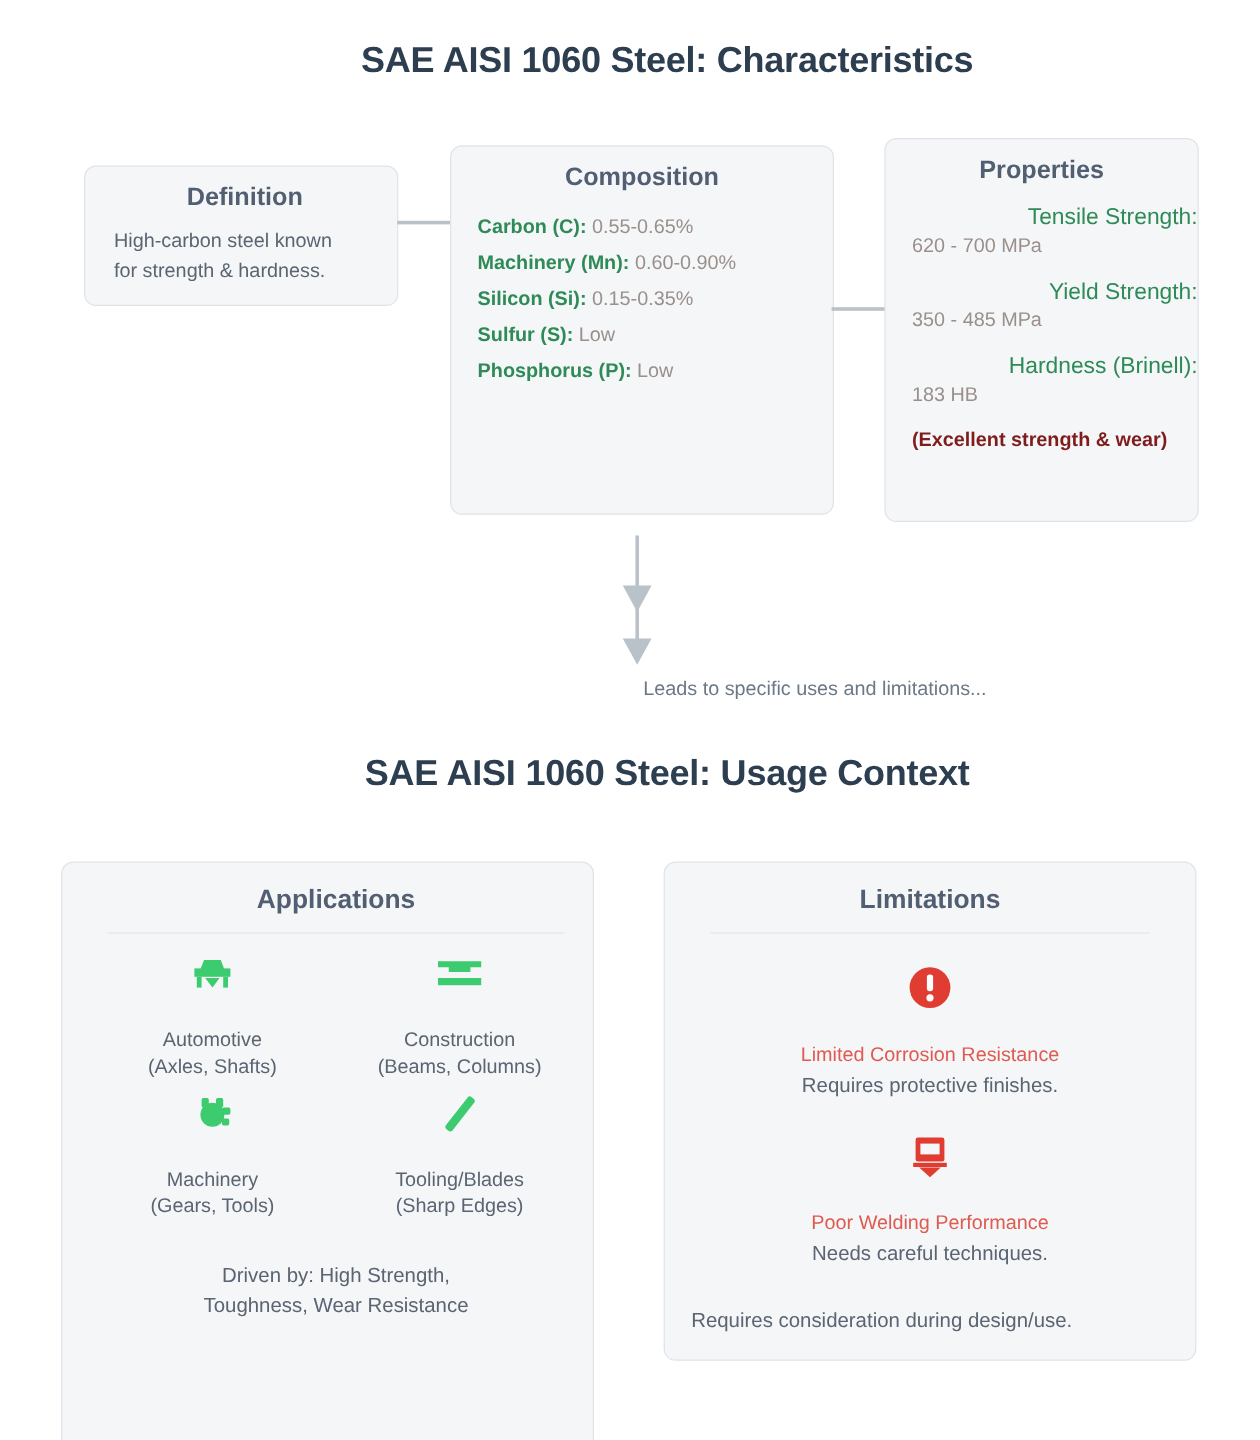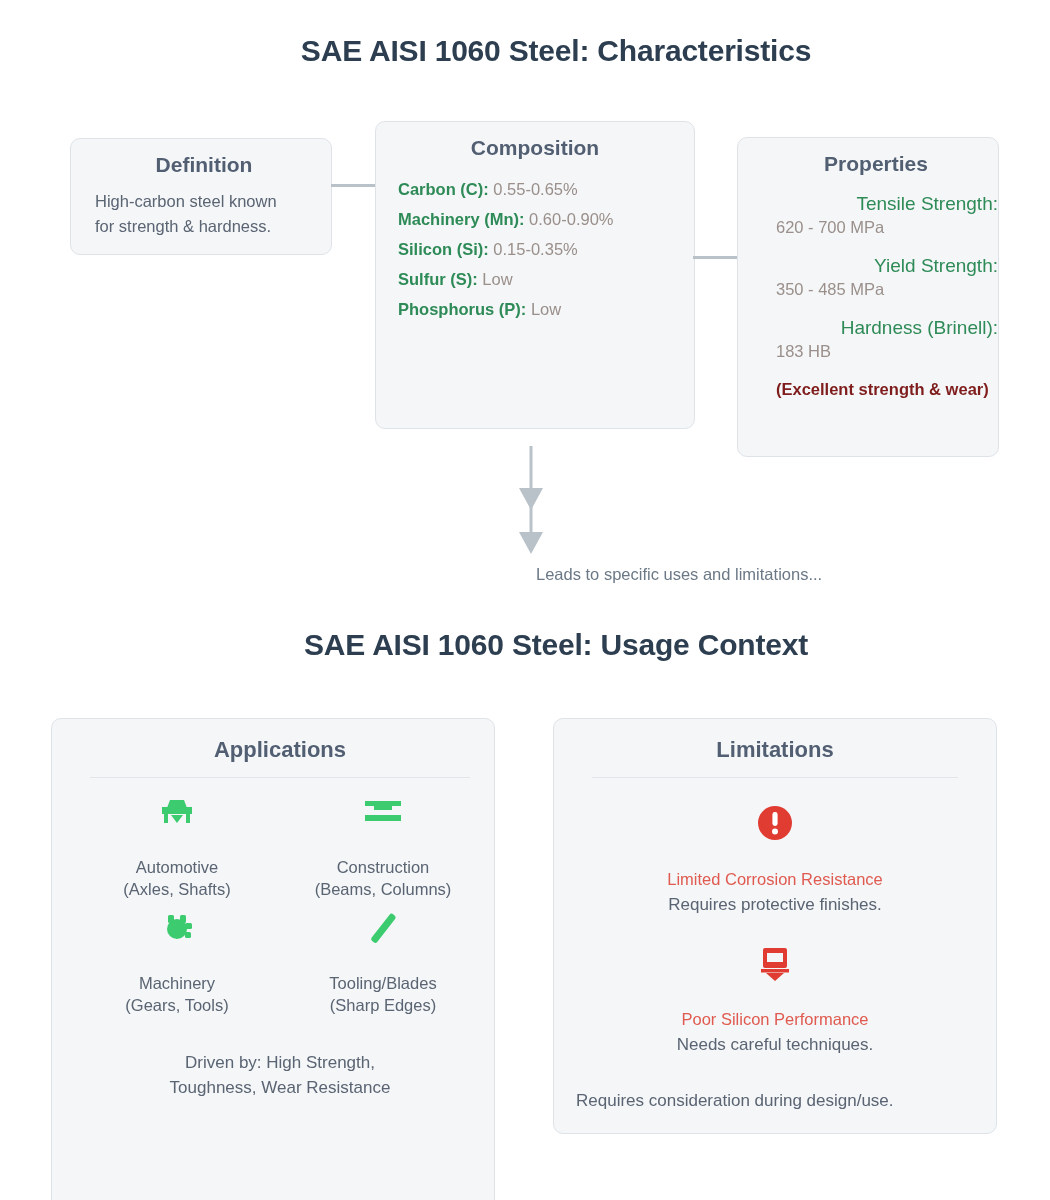--- a/index.html
+++ b/index.html
@@ -73,24 +73,24 @@
     left: 375px;
     top: 121px;
     width: 320px;
     height: 308px;
     padding: 14px 22px 0 22px;
   }
   #card-composition .card-title { margin-bottom: 14px; }
 
   #card-properties {
     left: 737px;
-    top: 137px;
+    top: 115px;
     width: 262px;
     height: 320px;
-    padding: 14px 0 0 16px;
+    padding: 14px 0 0 0;
   }
   #card-properties .card-title { margin-bottom: 16px; }
   #card-properties .prop-list { padding: 0 0 0 22px; }
 
   .kv-row {
     font-size: 16.5px;
     line-height: 30px;
     white-space: nowrap;
   }
   .kv-key {
@@ -363,20 +363,20 @@
         </div>
         <div class="lim-item">
           <div class="lim-icon">
             <svg viewBox="0 0 40 40" width="40" height="40">
               <rect x="8" y="5" width="24" height="20" rx="2" fill="#e03c31"></rect>
               <rect x="12" y="10" width="16" height="9" fill="#f4f6f8"></rect>
               <rect x="6" y="26" width="28" height="3.5" fill="#e03c31"></rect>
               <path d="M11 30 L29 30 L20 38 Z" fill="#e03c31"></path>
             </svg>
           </div>
-          <div class="lim-title">Poor Silicon Performance</div>
+          <div class="lim-title">Poor Welding Performance</div>
           <div class="lim-desc">Needs careful techniques.</div>
         </div>
       </div>
     <div class="lim-footer">Requires consideration during design/use.</div>
   </div>
 
 </div>
 
 </body></html>

